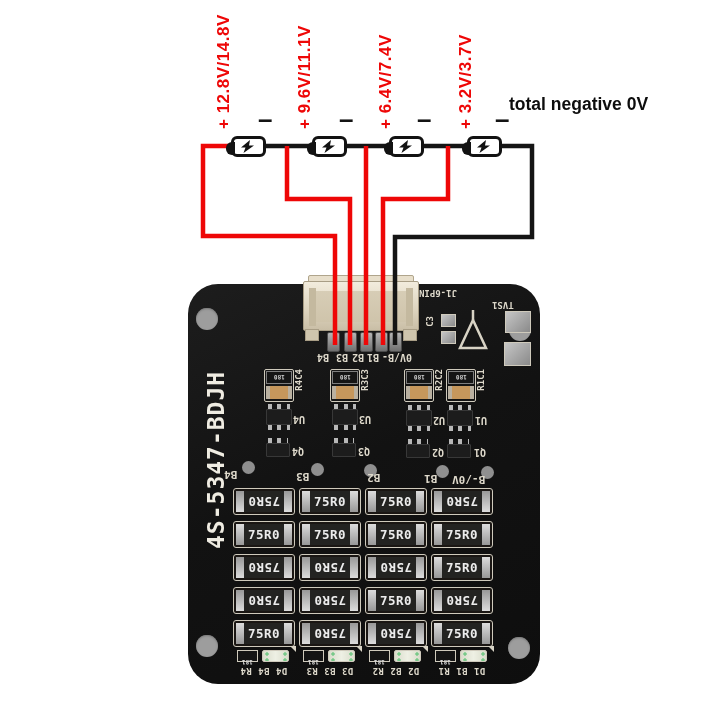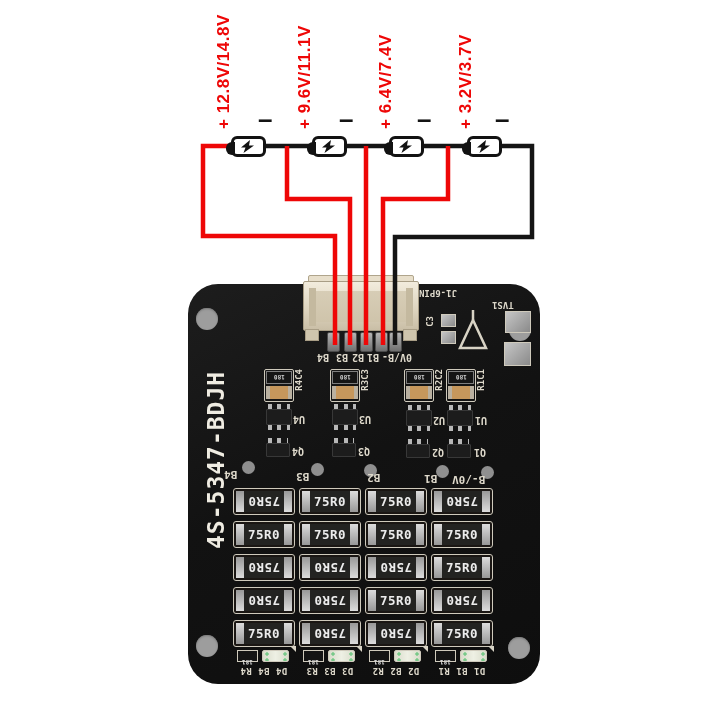--- a/index.html
+++ b/index.html
@@ -388,13 +388,14 @@
   <span class="vlabel" style="left:215px;top:129px">+ 12.8V/14.8V</span>
   <span class="vlabel" style="left:296px;top:129px">+ 9.6V/11.1V</span>
   <span class="vlabel" style="left:377px;top:129px">+ 6.4V/7.4V</span>
   <span class="vlabel" style="left:457px;top:129px">+ 3.2V/3.7V</span>
 
   <span class="minus" style="left:258px;top:106px">–</span>
   <span class="minus" style="left:339px;top:106px">–</span>
   <span class="minus" style="left:417px;top:106px">–</span>
   <span class="minus" style="left:495px;top:106px">–</span>
 
+  <span class="total-neg">total negative 0V</span>
 </div>
 
 </body></html>

